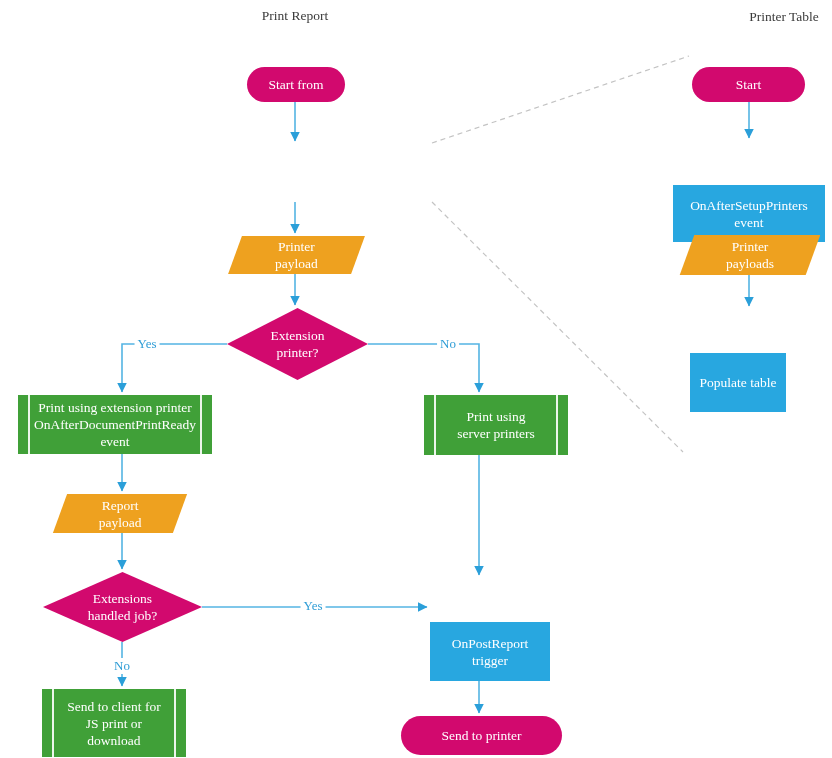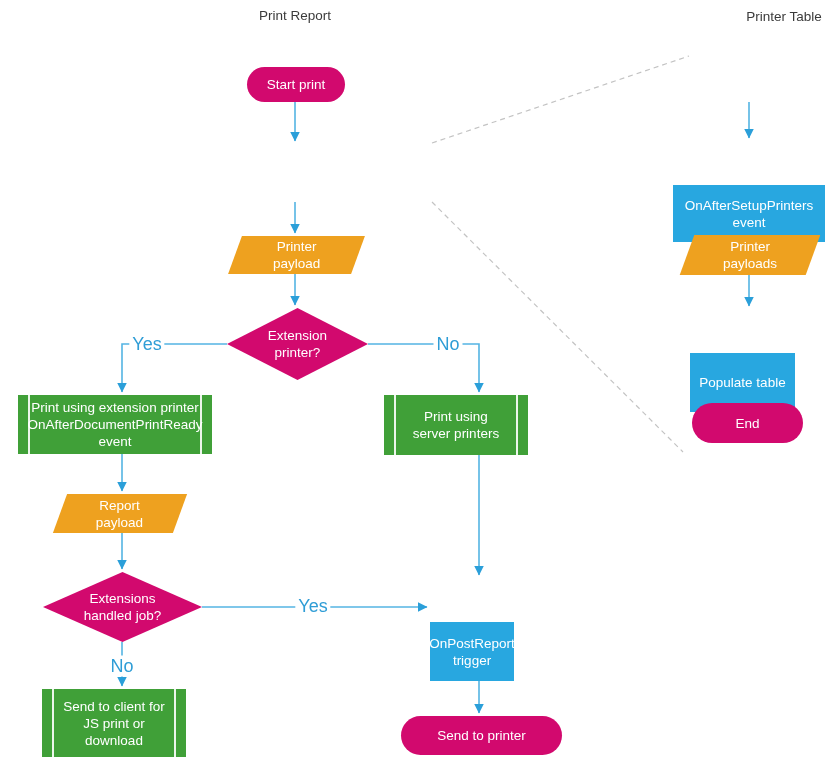--- a/index.html
+++ b/index.html
@@ -11,21 +11,21 @@
     --arrow:#2B9FD9;
     --label:#2F9DD6;
     --dashed:#C3C3C3;
     --title:#3B3B3B;
   }
   html,body{margin:0;padding:0;background:#fff;}
   .canvas{
     position:relative;
     width:832px;height:758px;
     background:#fff;
-    font-family:Liberation Sans, sans-serif;
+    font-family:Liberation Serif, serif;
     overflow:hidden;
   }
   .connector-layer{position:absolute;left:0;top:0;z-index:1;}
   .shape{
     position:absolute;z-index:2;
     display:flex;align-items:center;justify-content:center;
     text-align:center;color:#fff;
     font-size:13.5px;line-height:17px;
     white-space:pre-line;
     box-sizing:border-box;
@@ -45,21 +45,21 @@
   .diamond{
     background:var(--magenta);
     clip-path:polygon(50% 0,100% 50%,50% 100%,0 50%);
   }
   .title{
     position:absolute;z-index:2;transform:translateX(-50%);
     color:var(--title);font-size:13.5px;white-space:nowrap;
   }
   .edge-label{
     position:absolute;z-index:3;transform:translate(-50%,-50%);
-    background:#fff;color:var(--label);font-size:18px;
+    background:#fff;color:var(--label);font-size:13px;
     padding:0 3px;white-space:nowrap;
   }
 </style>
 </head>
 <body>
 
 <div class="canvas">
 
   <svg class="connector-layer" width="832" height="758" viewBox="0 0 832 758">
     <defs>
@@ -86,21 +86,21 @@
     </g>
     <g stroke="#C3C3C3" stroke-width="1.2" stroke-dasharray="5 4" fill="none">
       <path d="M432 143 L689 56"></path>
       <path d="M432 202 L683 452"></path>
     </g>
   </svg>
 
   <div class="title" style="left:295px;top:8px;">Print Report</div>
   <div class="title" style="left:748px;top:9px;margin-left:36px;">Printer Table</div>
 
-  <div class="shape pill" style="left:247px;top:67px;width:98px;height:35px;">Start print</div>
+  <div class="shape pill" style="left:247px;top:67px;width:98px;height:35px;">Start from</div>
 
 
   <div class="shape para" style="left:235px;top:236px;width:123px;height:38px;">
     <span>Printer
 payload</span>
   </div>
 
   <div class="shape diamond" style="left:227px;top:308px;width:141px;height:72px;">Extension
 printer?</div>
 
@@ -119,34 +119,34 @@
   <div class="shape diamond" style="left:43px;top:572px;width:159px;height:70px;">Extensions
 handled job?</div>
 
   <div class="edge-label" style="left:313px;top:606px;">Yes</div>
   <div class="edge-label" style="left:122px;top:666px;">No</div>
 
   <div class="shape rect-green subproc" style="left:42px;top:689px;width:144px;height:68px;">Send to client for
 JS print or
 download</div>
 
-  <div class="shape rect-green subproc" style="left:384px;top:395px;width:144px;height:60px;">Print using
+  <div class="shape rect-green subproc" style="left:424px;top:395px;width:144px;height:60px;">Print using
 server printers</div>
 
-  <div class="shape rect-blue" style="left:430px;top:578px;width:84px;height:59px;">OnPostReport
+  <div class="shape rect-blue" style="left:430px;top:578px;width:120px;height:59px;">OnPostReport
 trigger</div>
 
   <div class="shape pill" style="left:401px;top:716px;width:161px;height:39px;">Send to printer</div>
 
+  <div class="shape pill" style="left:692px;top:67px;width:113px;height:35px;">Start</div>
 
   <div class="shape rect-blue" style="left:673px;top:141px;width:152px;height:57px;">OnAfterSetupPrinters
 event</div>
 
   <div class="shape para" style="left:687px;top:235px;width:126px;height:40px;">
     <span>Printer
 payloads</span>
   </div>
 
-  <div class="shape rect-blue" style="left:690px;top:309px;width:105px;height:59px;">Populate table</div>
+  <div class="shape rect-blue" style="left:690px;top:309px;width:96px;height:59px;">Populate table</div>
 
-  <div class="shape pill" style="left:692px;top:403px;width:111px;height:40px;">End</div>
 
 </div>
 
 </body></html>

